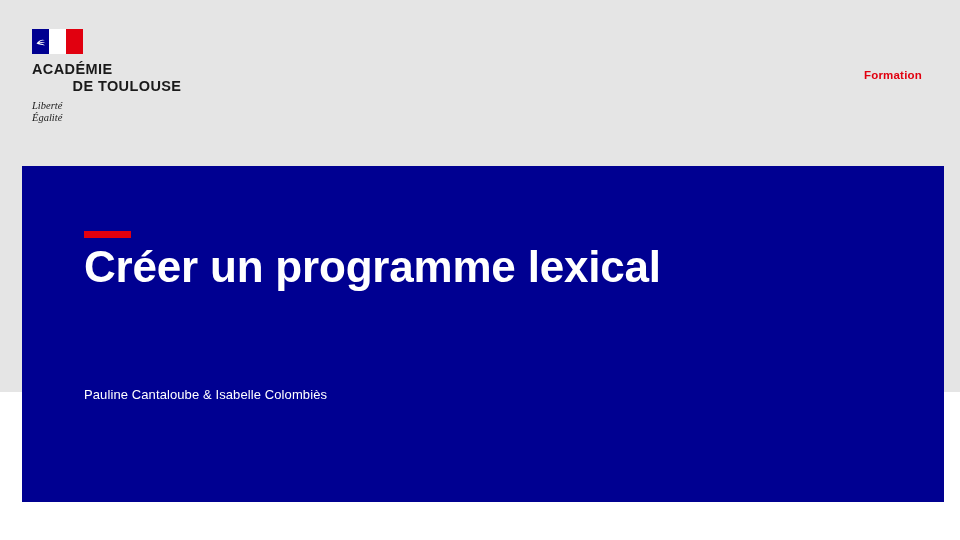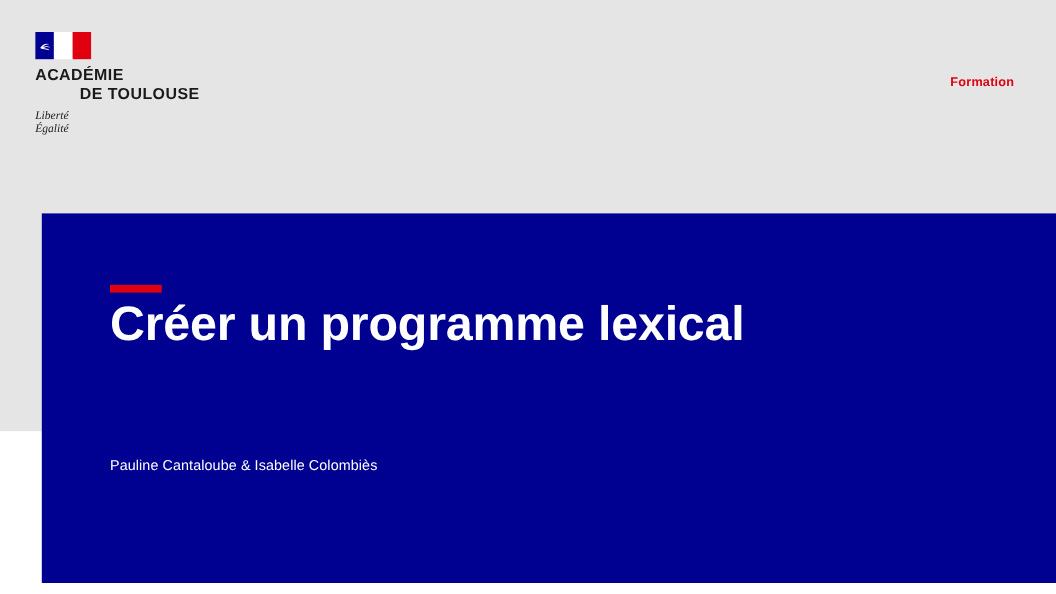--- a/index.html
+++ b/index.html
@@ -74,26 +74,25 @@
     font-size: 11.5px;
     letter-spacing: 0.2px;
     color: #e1000f;
     white-space: nowrap;
     text-align: center;
   }
 
   
   .hero {
     position: absolute;
-    left: 38px;
+    left: 22px;
     top: 166px;
     width: 922px;
     height: 336px;
     background: #000091;
-    margin-top: 28px;
   }
 
   .accent-bar {
     position: absolute;
     left: 62px;
     top: 65px;
     width: 47px;
     height: 7px;
     background: #e1000f;
   }

